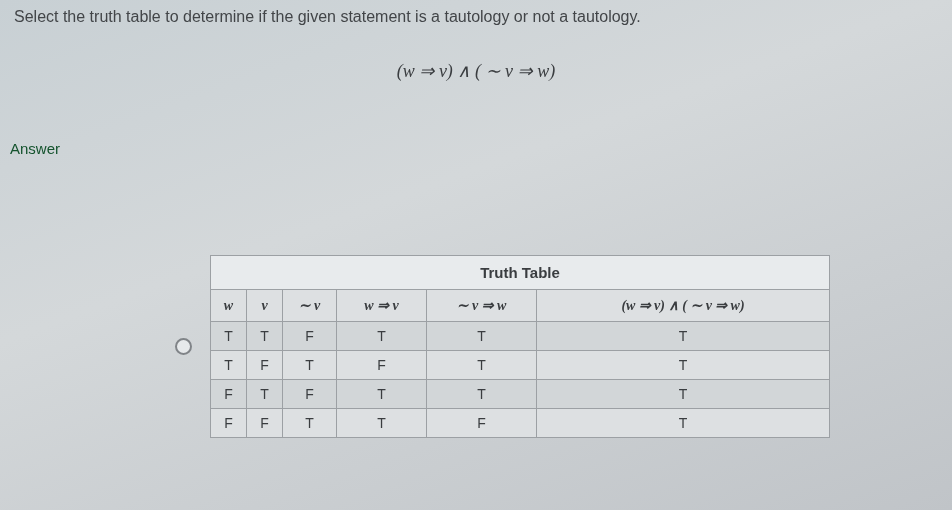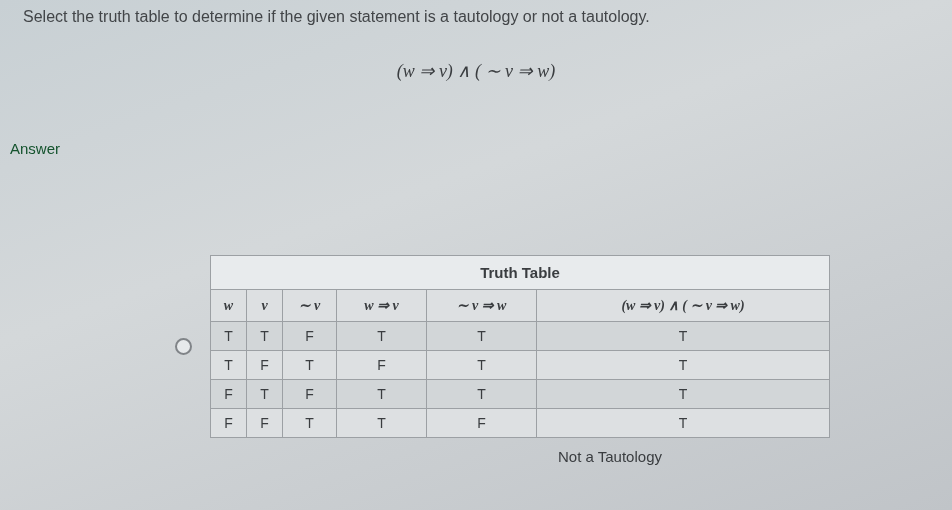--- a/index.html
+++ b/index.html
@@ -11,21 +11,20 @@
   color: #3a3e42;
   position: relative;
   overflow: hidden;
 }
 .prompt {
   position: absolute;
   top: 8px;
   left: 14px;
   font-size: 16px;
   color: #424548;
-  margin-left: 9px;
 }
 .formula {
   position: absolute;
   top: 60px;
   left: 0;
   width: 100%;
   text-align: center;
   font-size: 18px;
   color: #3a3d40;
   font-style: italic;
@@ -150,14 +149,13 @@
     <tr class="data-row">
       <td>F</td>
       <td>F</td>
       <td>T</td>
       <td>T</td>
       <td>F</td>
       <td>T</td>
     </tr>
   </tbody>
     </table>
-  <div class="verdict">Not a Tautology</div>
 </div>
 
 </body></html>

